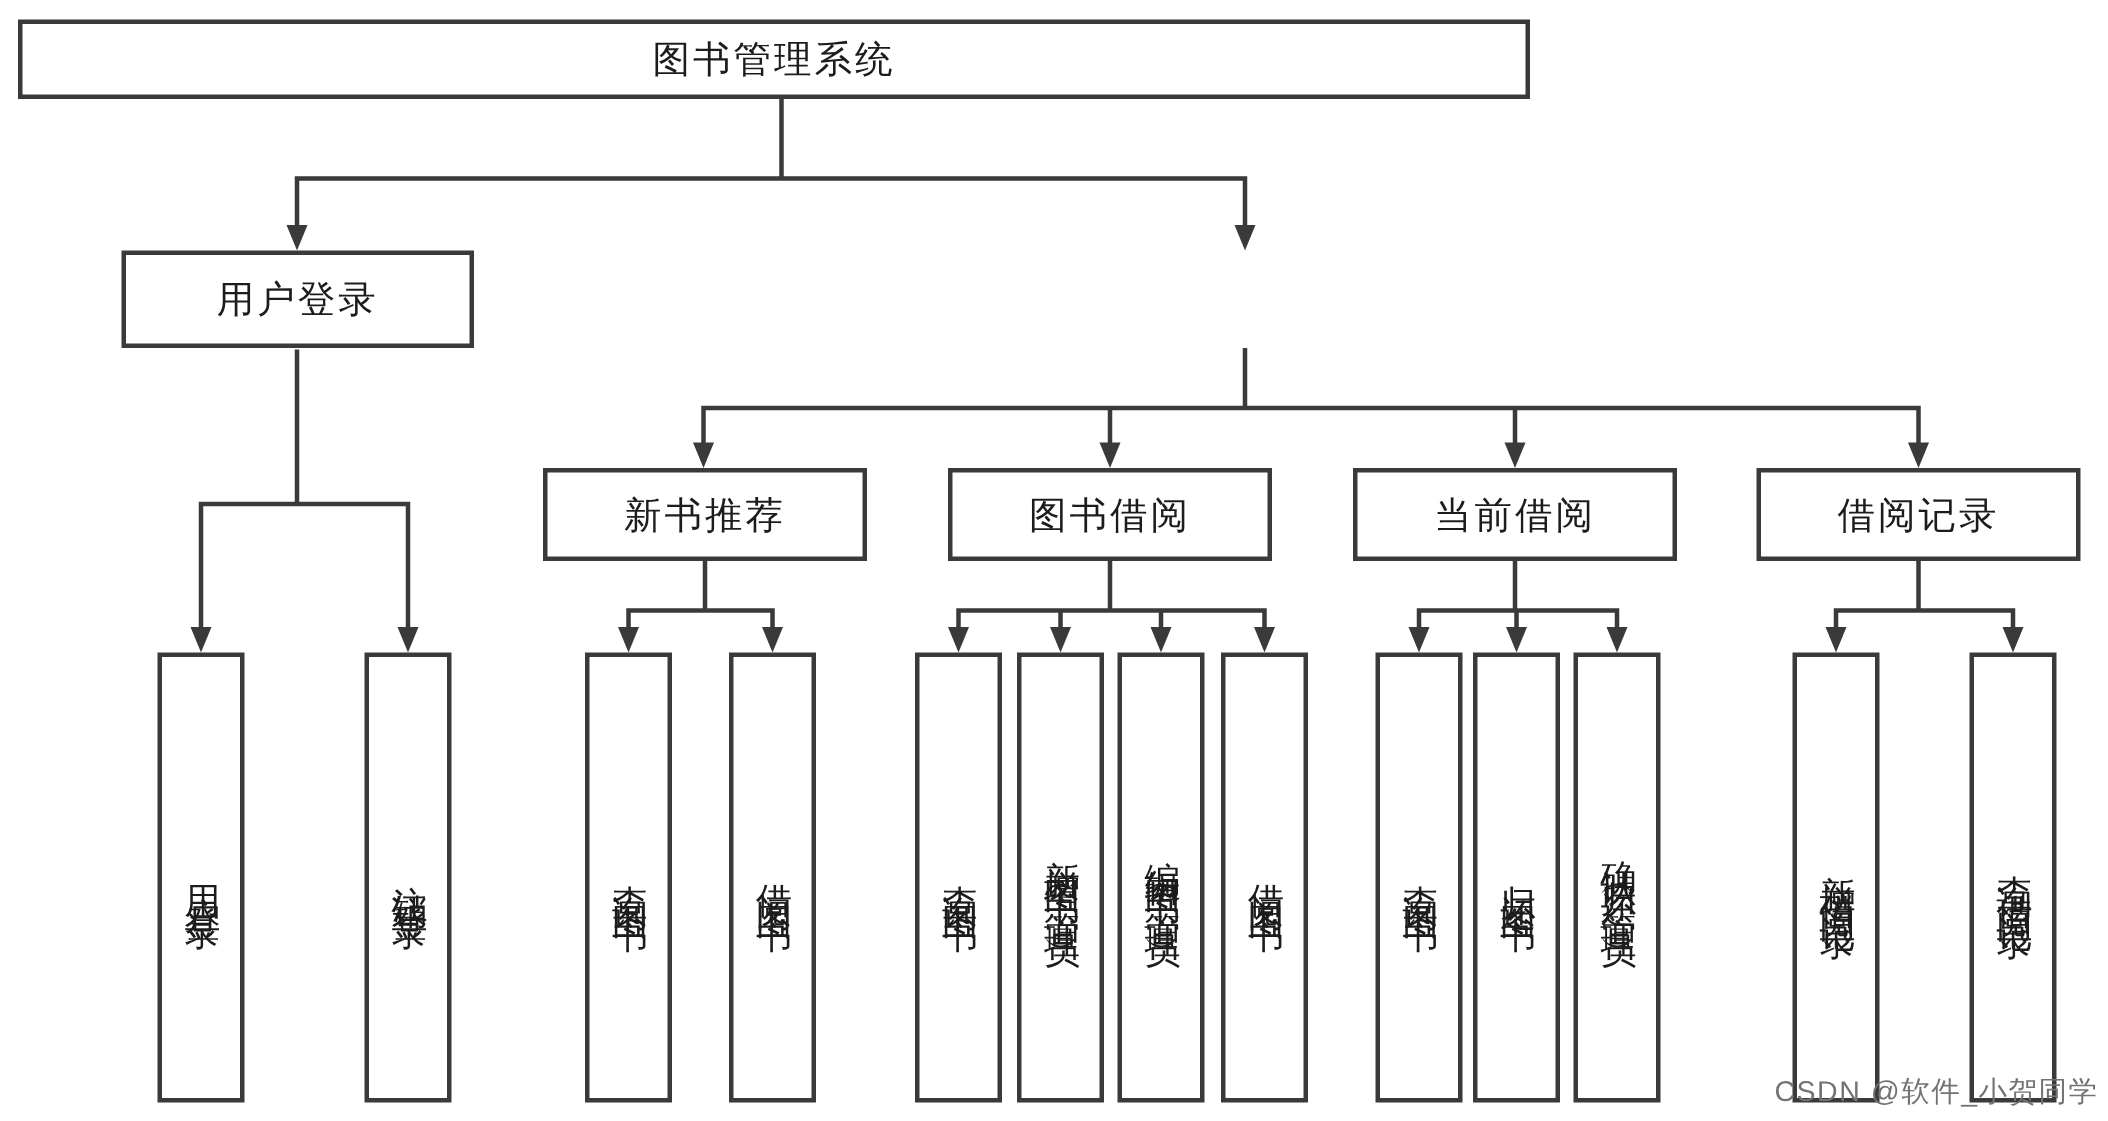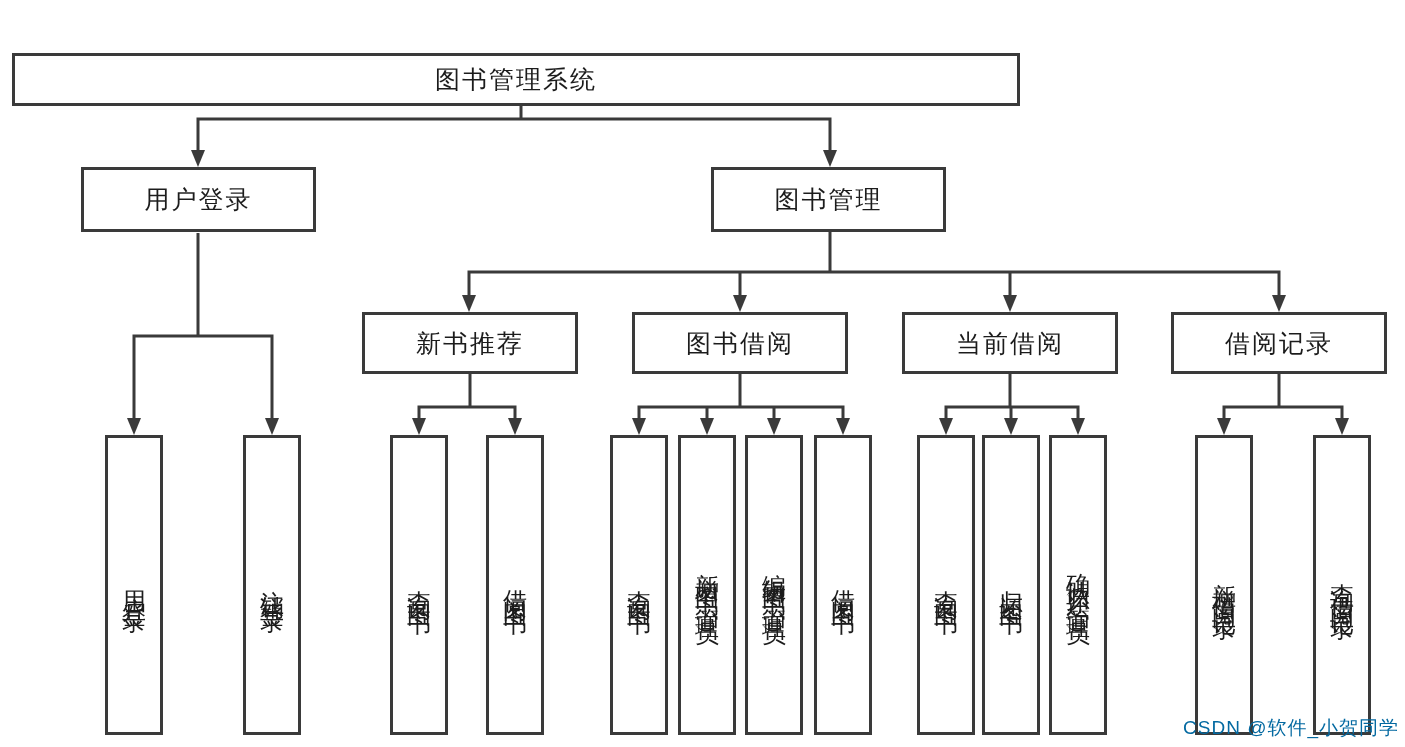--- a/index.html
+++ b/index.html
@@ -14,21 +14,21 @@
   .node {
     position:absolute;
     box-sizing:border-box;
     border:3px solid #3a3a3a;
     background:#ffffff;
     display:flex; align-items:center; justify-content:center;
     font-size:25px; letter-spacing:2px;
     color:#1c1c1c;
     z-index:2;
   }
-  .node-root   { left:12px;  top:13px;  width:1008px; height:53px;margin-top:40px; }
+  .node-root   { left:12px;  top:13px;  width:1008px; height:53px; }
   .node-l2     { top:167px;  height:65px; width:235px; }
   .node-l3     { top:312px;  height:62px; width:216px; }
   .leaf {
     position:absolute;
     box-sizing:border-box;
     border:3px solid #3a3a3a;
     background:#ffffff;
     top:435px; width:58px; height:300px;
     display:flex; align-items:center; justify-content:center;
     z-index:2;
@@ -39,21 +39,21 @@
     font-size:24px;
     letter-spacing:7px;
     color:#1c1c1c;
     line-height:1;
   }
   .watermark {
     position:absolute;
     right:6px; top:715px;
     font-size:19px;
     letter-spacing:1px;
-    color:#0369a1;
+    color:#737373;
     z-index:3;
     font-family:"Liberation Sans", sans-serif;
     white-space:nowrap;
   }
 </style>
 </head>
 <body>
 
 <div class="canvas">
 
@@ -93,21 +93,20 @@
       <polygon points="1004,418 1018,418 1011,435"></polygon>
       <polygon points="1071,418 1085,418 1078,435"></polygon>
       <polygon points="1217,418 1231,418 1224,435"></polygon>
       <polygon points="1335,418 1349,418 1342,435"></polygon>
     </g>
   </svg>
 
   <div class="node node-root">图书管理系统</div>
 
   <div class="node node-l2" style="left:81px;">用户登录</div>
-  <div class="node node-l2" style="left:711px;">图书管理</div>
 
   <div class="node node-l3" style="left:632px;">图书借阅</div>
   <div class="node node-l3" style="left:362px;">新书推荐</div>
   <div class="node node-l3" style="left:1171px;">借阅记录</div>
   <div class="node node-l3" style="left:902px;">当前借阅</div>
 
   <div class="leaf" style="left:105px;">
     <span>用户登录</span>
   </div>
   <div class="leaf" style="left:243px;">

